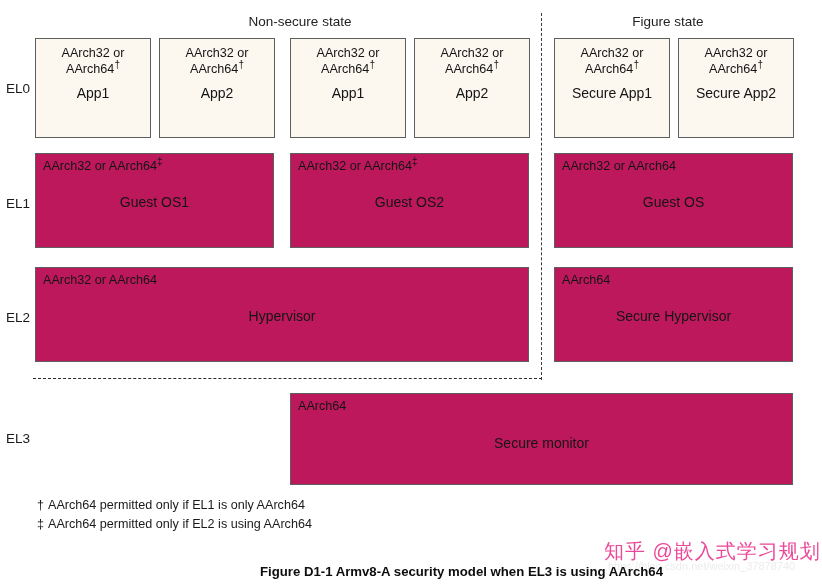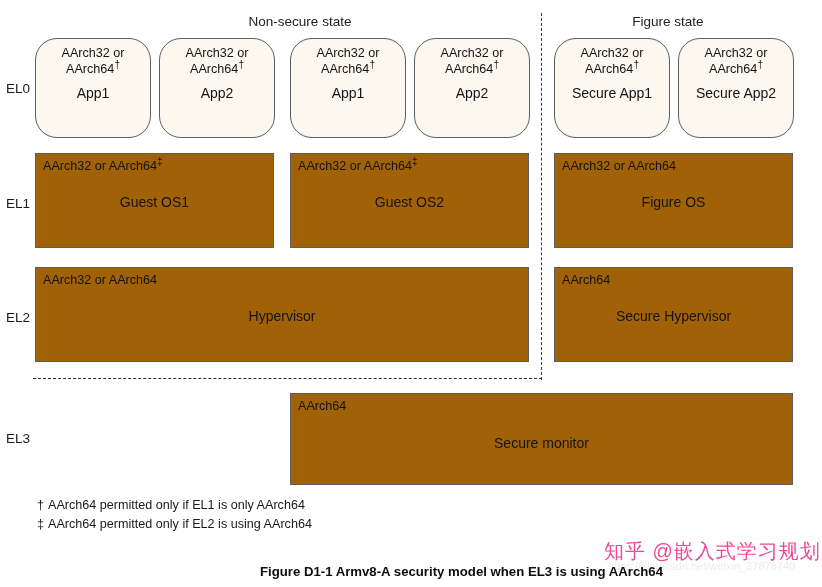--- a/index.html
+++ b/index.html
@@ -90,33 +90,32 @@
   .box sup {
     font-size: 10px;
     vertical-align: super;
     line-height: 0;
   }
 
   
   .box-app {
     background: #fdf8ef;
     padding-top: 6px;
-    border-radius: 22px;
   }
   .box-app .arch {
     text-align: center;
     line-height: 16px;
   }
   .box-app .title {
     margin-top: 8px;
   }
 
   
   .box-sys {
-    background: #a16207;
+    background: #be185d;
   }
   .box-sys .arch {
     text-align: left;
   }
 
   
   #box-ns-app1     { left: 35px;  top: 38px;  width: 116px; height: 100px; }
   #box-ns-app2     { left: 159px; top: 38px;  width: 116px; height: 100px; }
   #box-ns-app1b    { left: 290px; top: 38px;  width: 116px; height: 100px; }
   #box-ns-app2b    { left: 414px; top: 38px;  width: 116px; height: 100px; }
@@ -264,21 +263,21 @@
     <div class="arch">
       <span>AArch32 or AArch64</span><sup>‡</sup>
     </div>
     <div class="title">Guest OS2</div>
   </div>
 
   <div class="box box-sys" id="box-secure-os">
     <div class="arch">
       <span>AArch32 or AArch64</span><sup></sup>
     </div>
-    <div class="title">Figure OS</div>
+    <div class="title">Guest OS</div>
   </div>
 
   <div class="box box-sys" id="box-hypervisor">
     <div class="arch">
       <span>AArch32 or AArch64</span><sup></sup>
     </div>
     <div class="title">Hypervisor</div>
   </div>
 
   <div class="box box-sys" id="box-secure-hypervisor">

